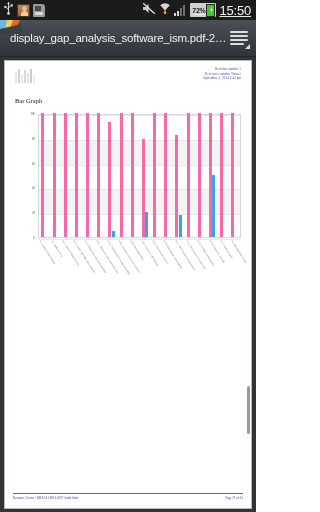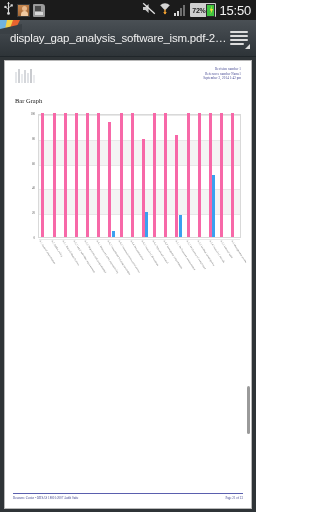--- a/index.html
+++ b/index.html
@@ -14,21 +14,21 @@
   #status-bar {
     position: relative;
     height: 20px;
     background: #1b1b1b;
     display: flex;
     align-items: center;
     padding: 0 3px;
     color: #e8e8e8;
   }
   #status-left { display: flex; align-items: center; gap: 3px; }
-  #status-right { margin-left: auto; display: flex; align-items: center; gap: 3px; padding-right: 2px; }
+  #status-right { margin-left: auto; display: flex; align-items: center; gap: 3px; padding-right: 2px; text-decoration: underline; }
 
   .sicon { display: block; }
 
   .usb-icon { width: 11px; height: 14px; }
   .avatar-icon {
     width: 13px; height: 13px;
     background: linear-gradient(160deg,#c98b52 0%,#b5743f 45%,#8d5c2f 100%);
     border: 1px solid #3a3a3a;
     position: relative; overflow: hidden;
   }

